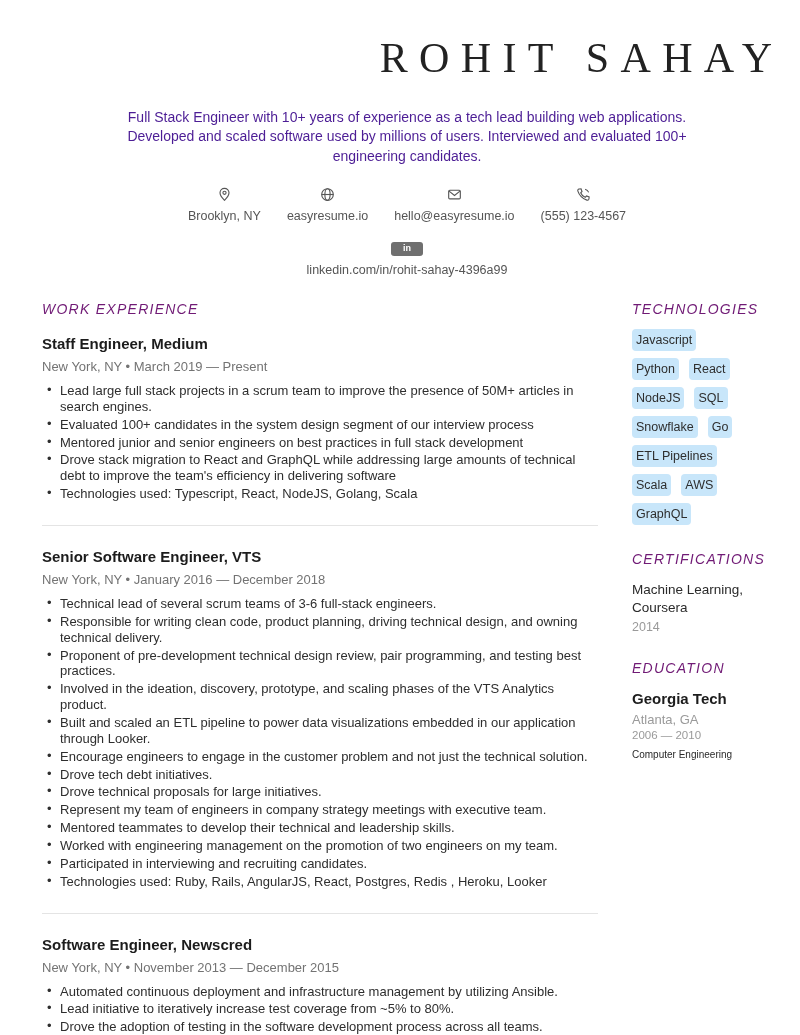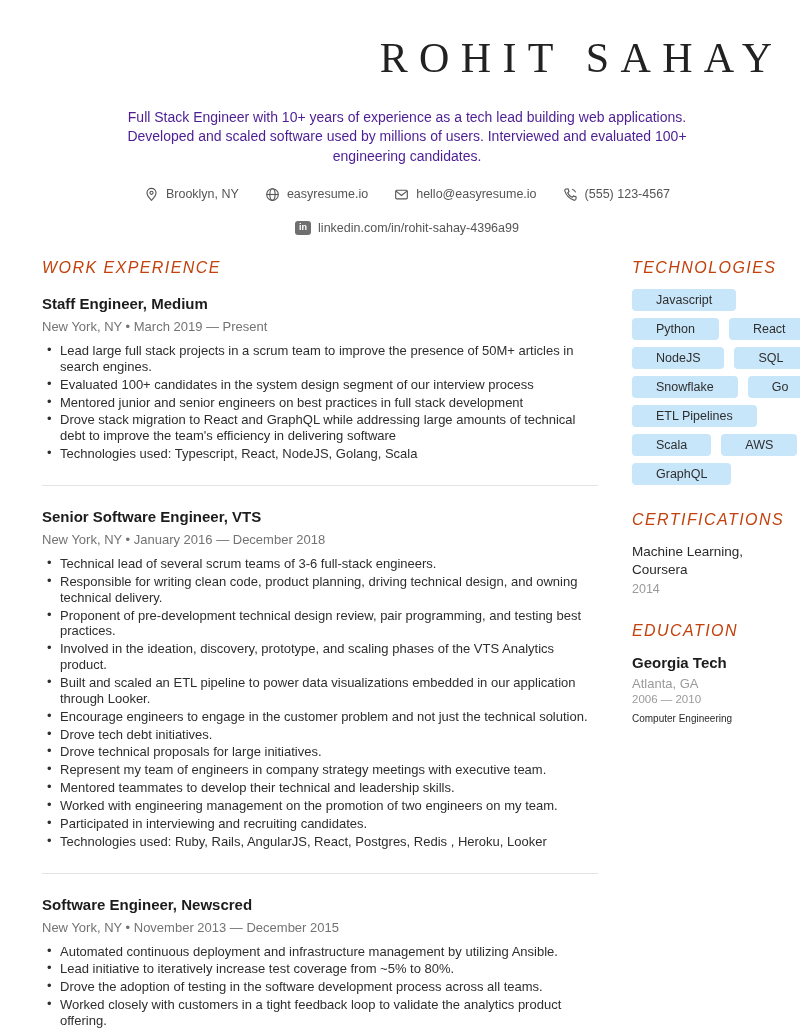--- a/index.html
+++ b/index.html
@@ -35,45 +35,45 @@
   .contact-row {
     margin-top: 21px;
     display: flex;
     justify-content: center;
     align-items: center;
     gap: 26px;
     font-size: 12.5px;
     color: #555555;
   }
   .contact-row.second { margin-top: 19px; gap: 8px; }
-  .contact-item { display: inline-flex; align-items: center; gap: 7px; }
+  .contact-item { display: inline-flex; align-items: center; gap: 7px; flex-direction: column; }
   .contact-item svg { display: block; }
   .li-badge {
-    width: 16px; height: 14px;
+    width: 32px; height: 14px;
     background: #6f6f6f;
     border-radius: 3px;
     color: #ffffff;
     font-size: 9px;
     font-weight: bold;
     display: inline-flex;
     align-items: center;
     justify-content: center;
     line-height: 1;
   }
 
   
   .columns { display: flex; margin-top: 24px; gap: 34px; }
   .left-col { width: 556px; flex: 0 0 556px; }
   .right-col { flex: 1 1 auto; min-width: 0; }
 
   .section-heading {
-    font-size: 16px;
+    font-size: 14px;
     font-style: italic;
     font-weight: normal;
-    color: #c2410c;
+    color: #701a75;
     letter-spacing: 0.09em;
     text-transform: uppercase;
   }
 
   
   .job { padding-top: 18px; }
   .job + .job { margin-top: 22px; border-top: 1px solid #e4e4e4; padding-top: 22px; }
   .job-title { font-size: 15px; font-weight: bold; color: #1c1c1c; }
   .job-meta { margin-top: 7px; font-size: 13px; color: #737373; }
   ul.bullets { margin-top: 8px; list-style: none; padding-left: 18px; }
@@ -94,21 +94,21 @@
   }
 
   
   .tags { margin-top: 12px; }
   .tag-row { display: flex; gap: 10px; margin-bottom: 7px; }
   .tag {
     display: inline-block;
     background: #c8e6fa;
     color: #2e2e2e;
     font-size: 12.5px;
-    padding: 4px 24px;
+    padding: 4px 4px;
     border-radius: 4px;
     white-space: nowrap;
   }
   .sb-section { margin-top: 26px; }
   .sb-section:first-child { margin-top: 0; }
   .cert-name { margin-top: 14px; font-size: 13.5px; line-height: 1.35; color: #2a2a2a; }
   .cert-year { margin-top: 3px; font-size: 12.5px; color: #9a9a9a; }
   .edu-school { margin-top: 14px; font-size: 15px; font-weight: bold; color: #1c1c1c; }
   .edu-location { margin-top: 5px; font-size: 13px; color: #9a9a9a; }
   .edu-years { margin-top: 2px; font-size: 11.5px; color: #9a9a9a; }

